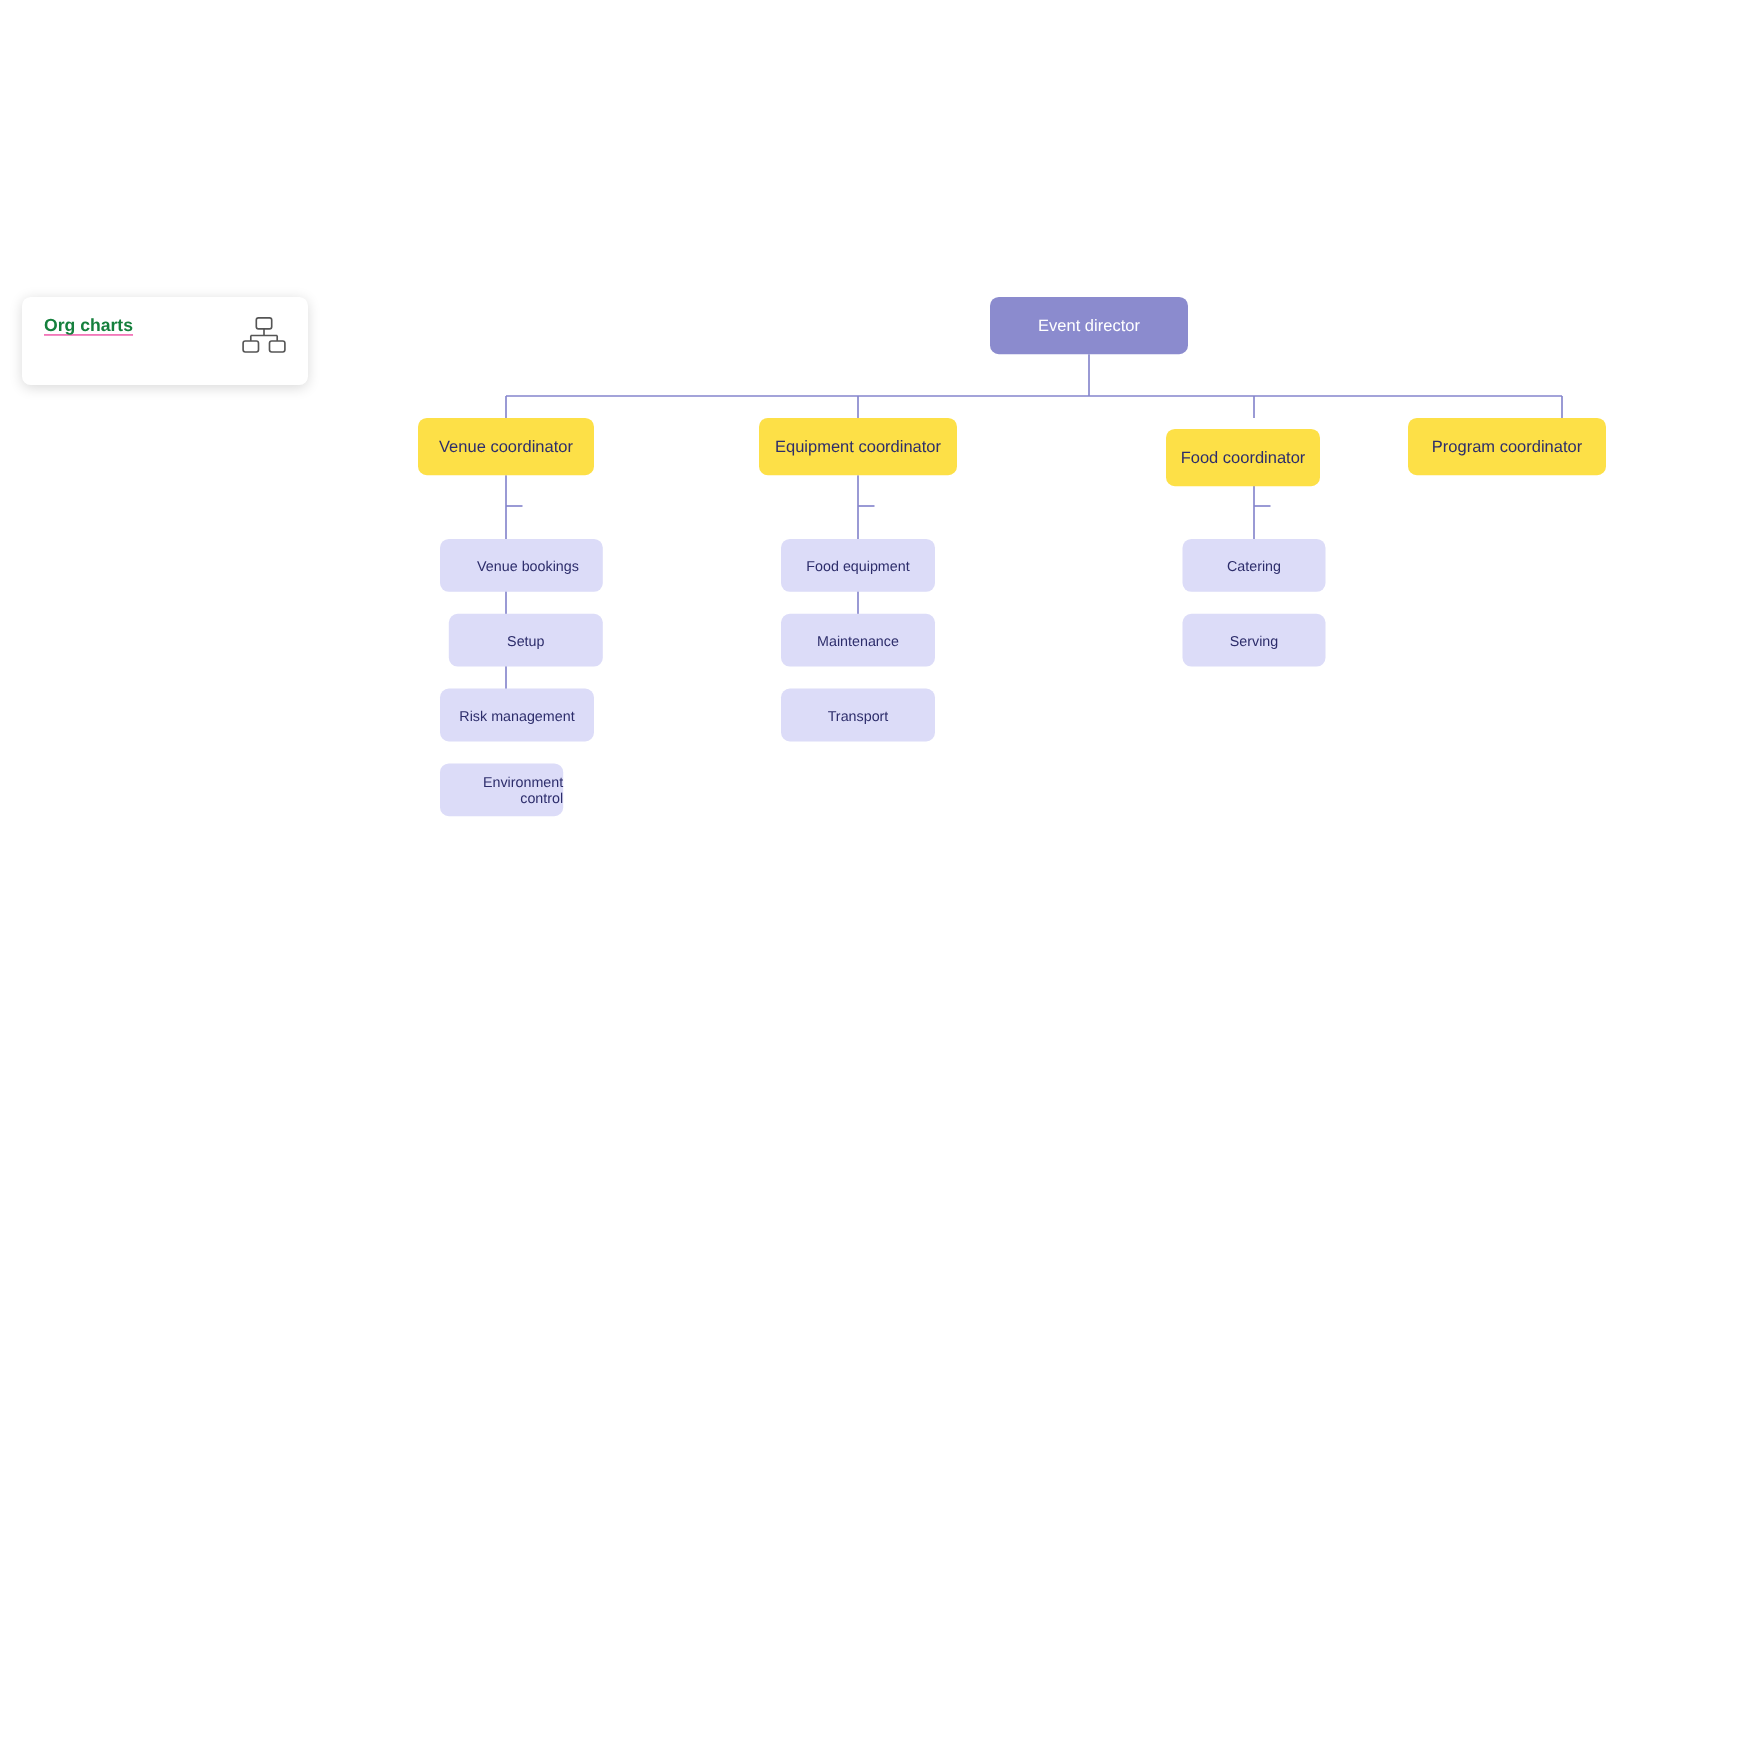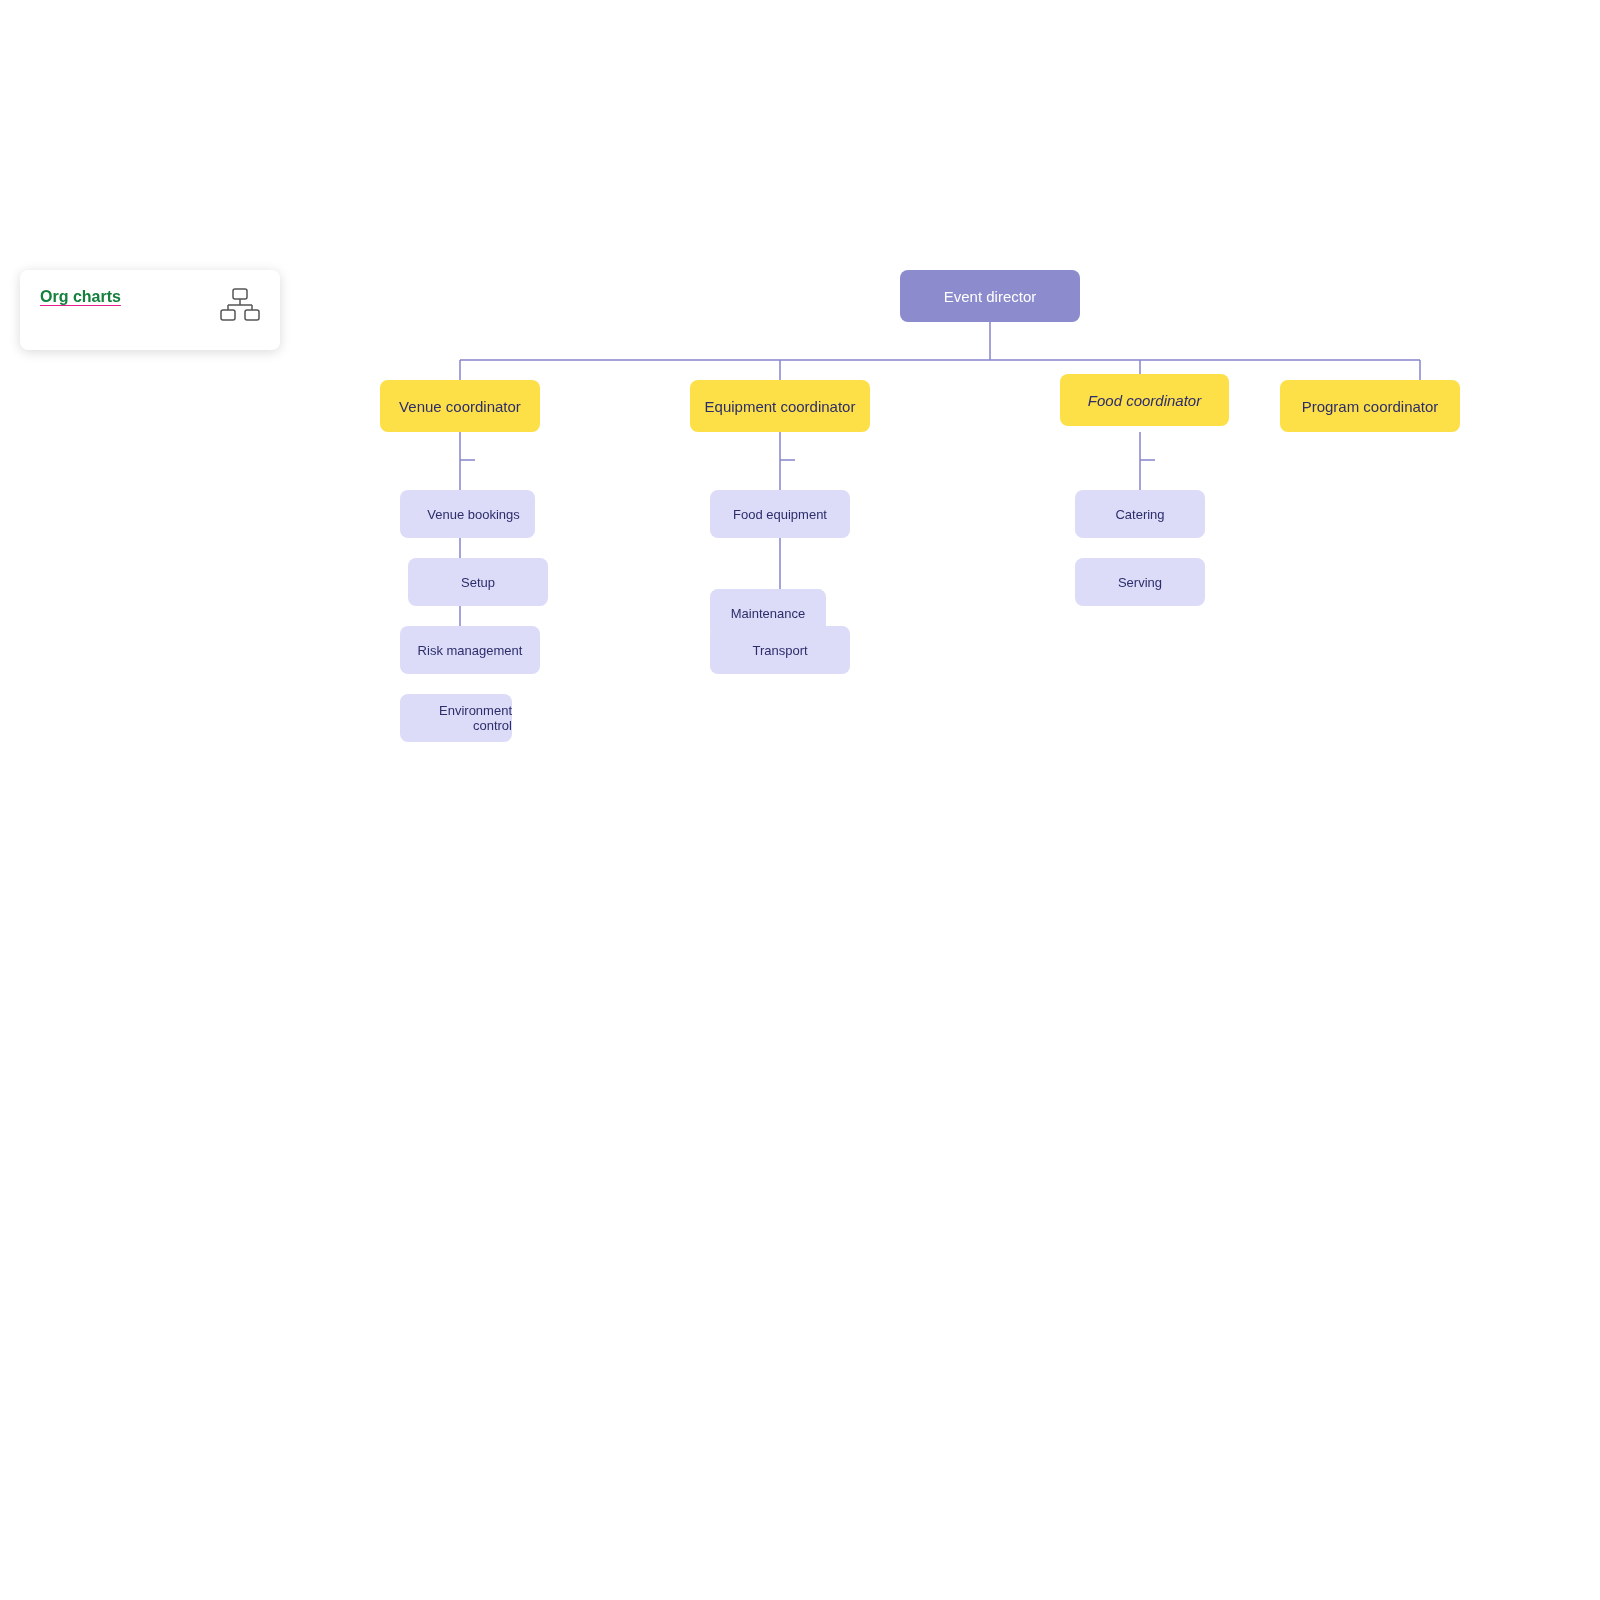--- a/index.html
+++ b/index.html
@@ -156,44 +156,44 @@
   <div class="node node-root" style="left:580px; top:20px; width:180px; height:52px;">
     <span>Event director</span>
   </div>
 
   <div class="node node-l1" style="left:60px; top:130px; width:160px; height:52px;">
     <span>Venue coordinator</span>
   </div>
   <div class="node node-l1" style="left:370px; top:130px; width:180px; height:52px;">
     <span>Equipment coordinator</span>
   </div>
-  <div class="node node-l1" style="left:740px; top:124px; width:169px; height:52px;font-style:italic;">
+  <div class="node node-l1" style="left:740px; top:140px; width:140px; height:52px;">
     <span>Food coordinator</span>
   </div>
   <div class="node node-l1" style="left:960px; top:130px; width:180px; height:52px;">
     <span>Program coordinator</span>
   </div>
 
-  <div class="node node-l2" style="left:80px; top:240px; width:135px; height:48px;padding-left:12px;">
+  <div class="node node-l2" style="left:80px; top:240px; width:148px; height:48px;padding-left:12px;">
     <span>Venue bookings</span>
   </div>
   <div class="node node-l2" style="left:88px; top:308px; width:140px; height:48px;">
     <span>Setup</span>
   </div>
   <div class="node node-l2" style="left:80px; top:376px; width:140px; height:48px;">
     <span>Risk management</span>
   </div>
   <div class="node node-l2" style="left:80px; top:444px; width:112px; height:48px;">
     <span>Environment control</span>
   </div>
 
   <div class="node node-l2" style="left:390px; top:240px; width:140px; height:48px;">
     <span>Food equipment</span>
   </div>
-  <div class="node node-l2" style="left:390px; top:308px; width:116px; height:48px;margin-top:31px;">
+  <div class="node node-l2" style="left:390px; top:308px; width:140px; height:48px;">
     <span>Maintenance</span>
   </div>
   <div class="node node-l2" style="left:390px; top:376px; width:140px; height:48px;">
     <span>Transport</span>
   </div>
 
   <div class="node node-l2" style="left:755px; top:240px; width:130px; height:48px;">
     <span>Catering</span>
   </div>
   <div class="node node-l2" style="left:755px; top:308px; width:130px; height:48px;">

